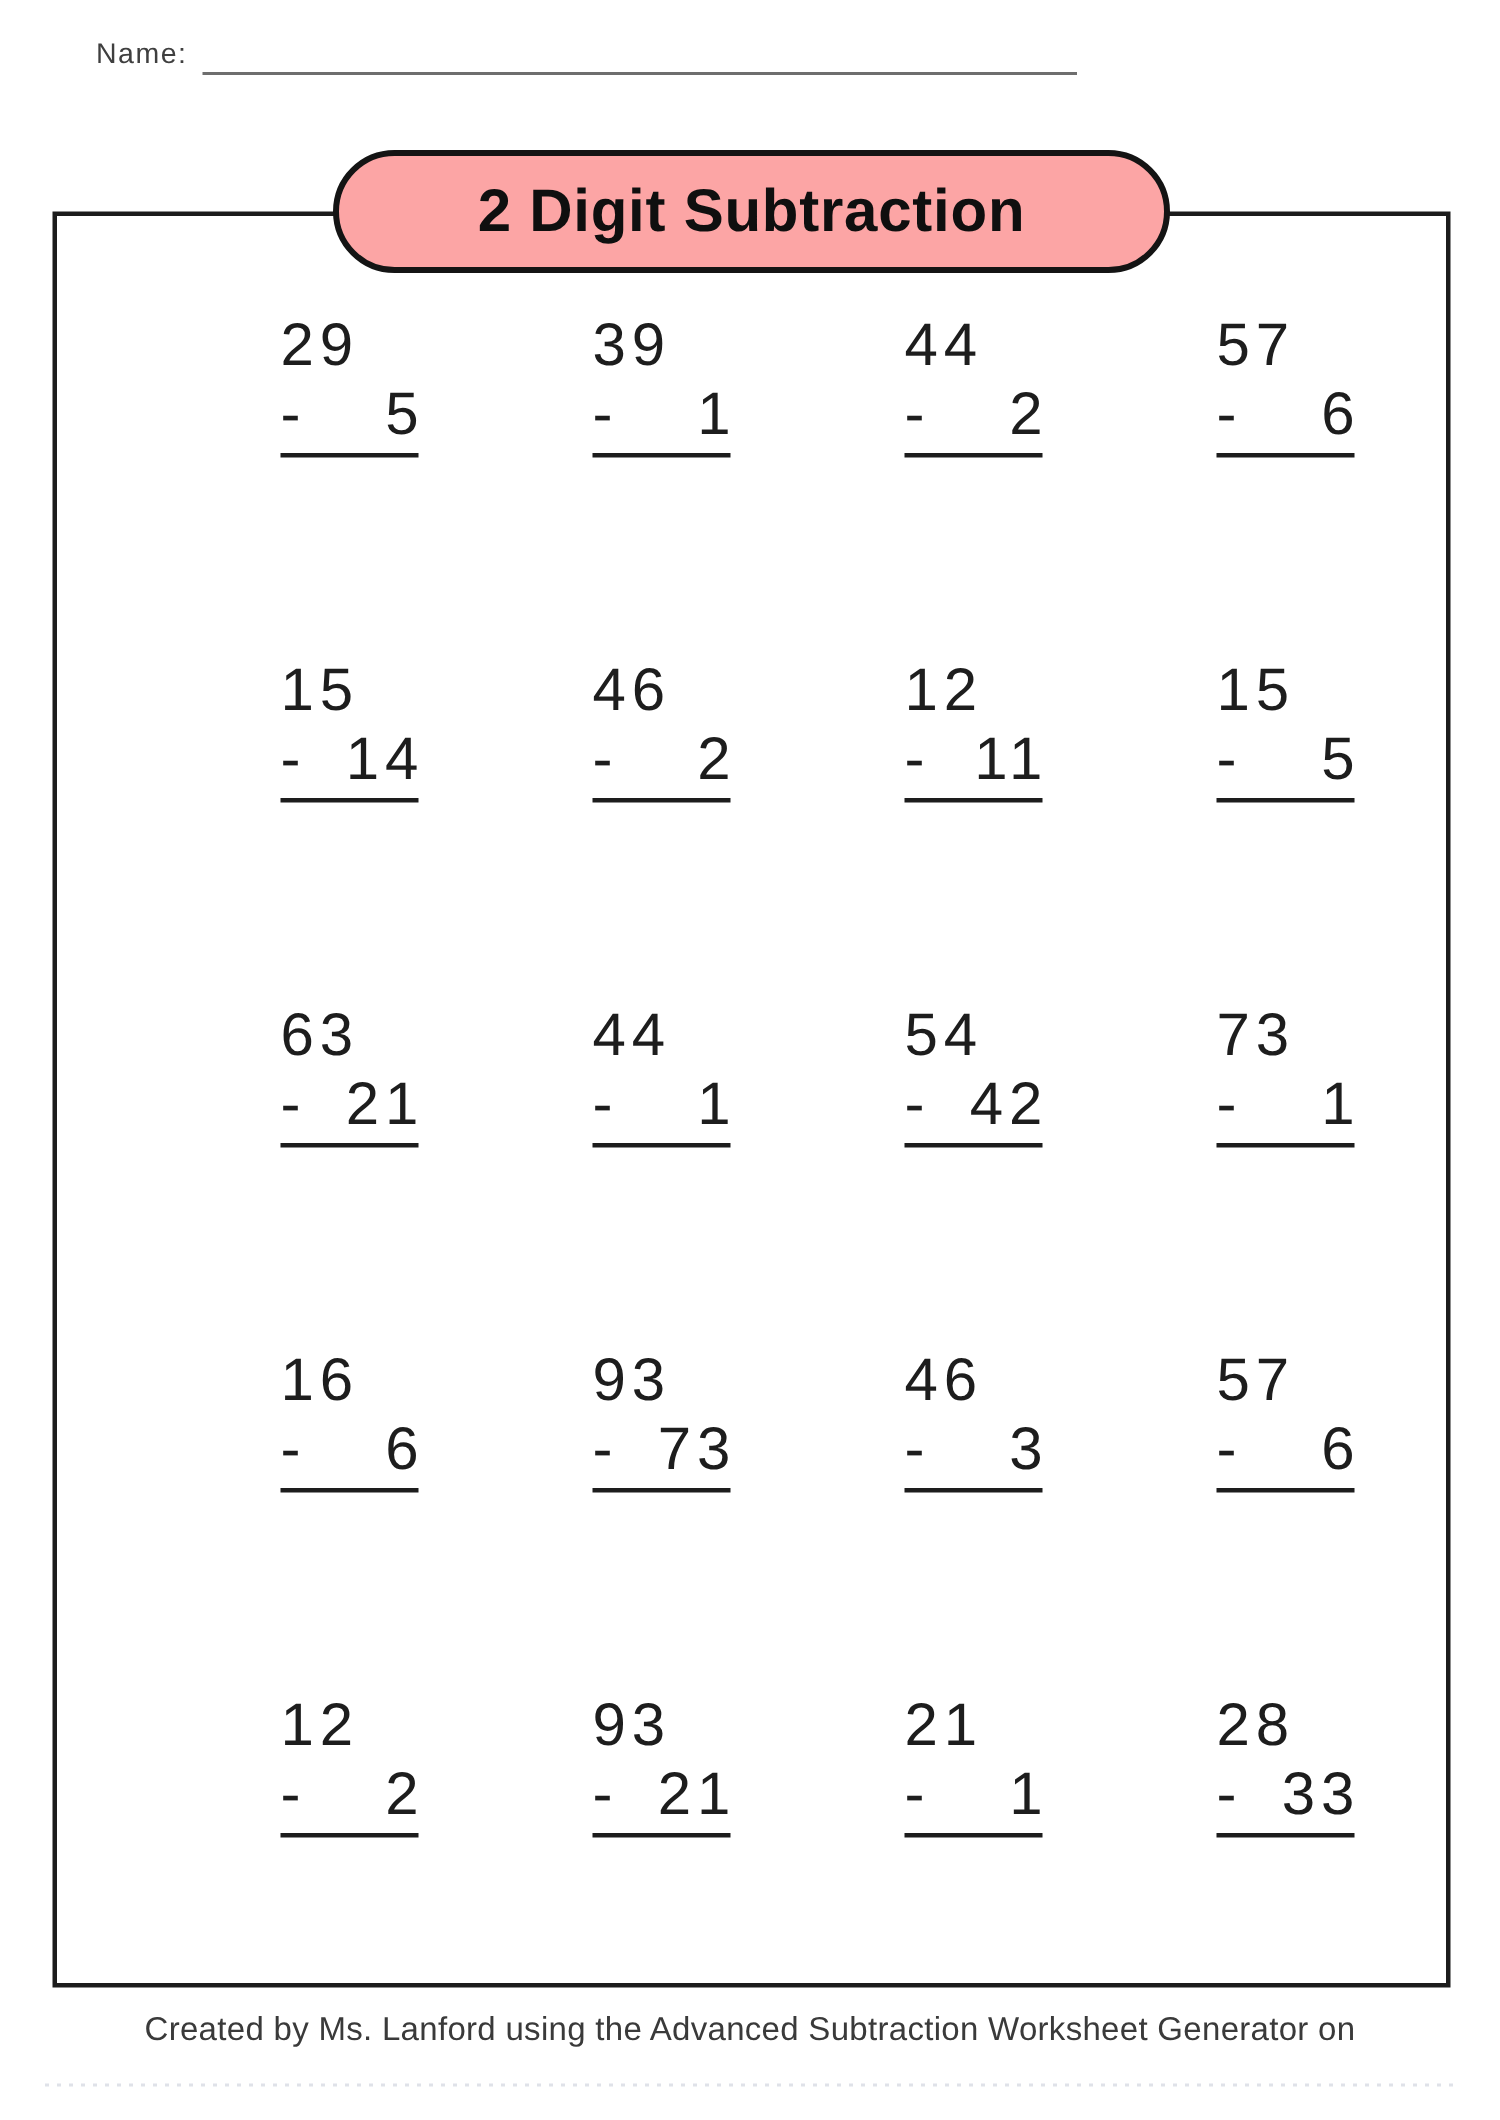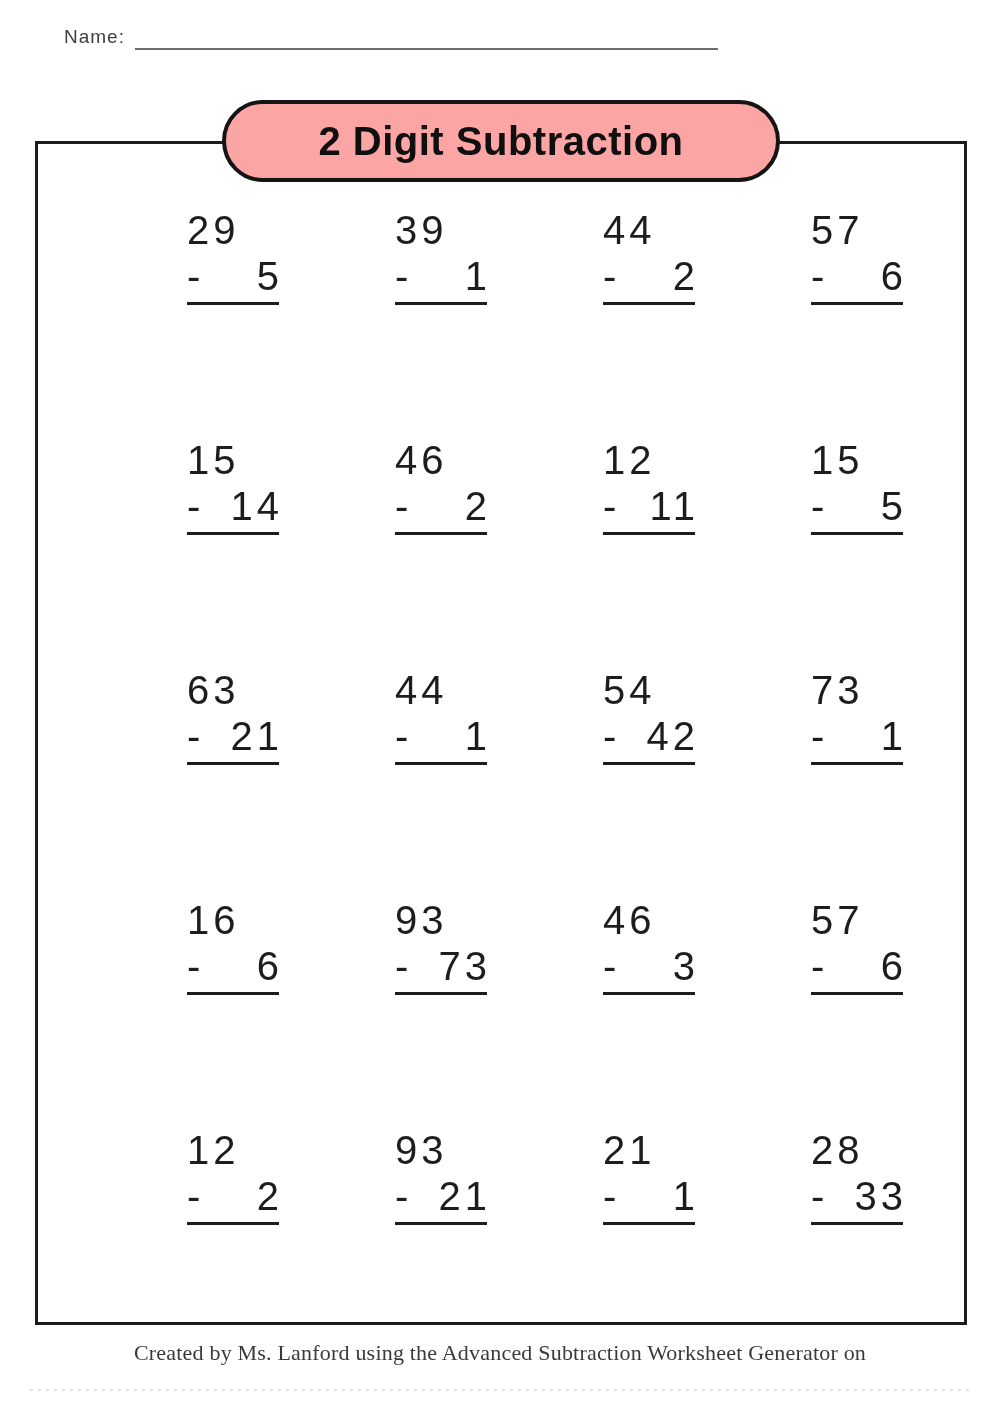--- a/index.html
+++ b/index.html
@@ -119,21 +119,20 @@
     position: absolute;
     left: 0;
     top: 1338px;
     width: 1000px;
     text-align: center;
     font-size: 22px;
     line-height: 29px;
     color: #3a3a3a;
     letter-spacing: 0.2px;
     z-index: 1;
-    font-family: Liberation Serif, serif;
   }
   .footer-link {
     color: #3a34c9;
     text-decoration: underline;
     cursor: pointer;
   }
 
   
   .page-edge-artifact {
     position: absolute;

